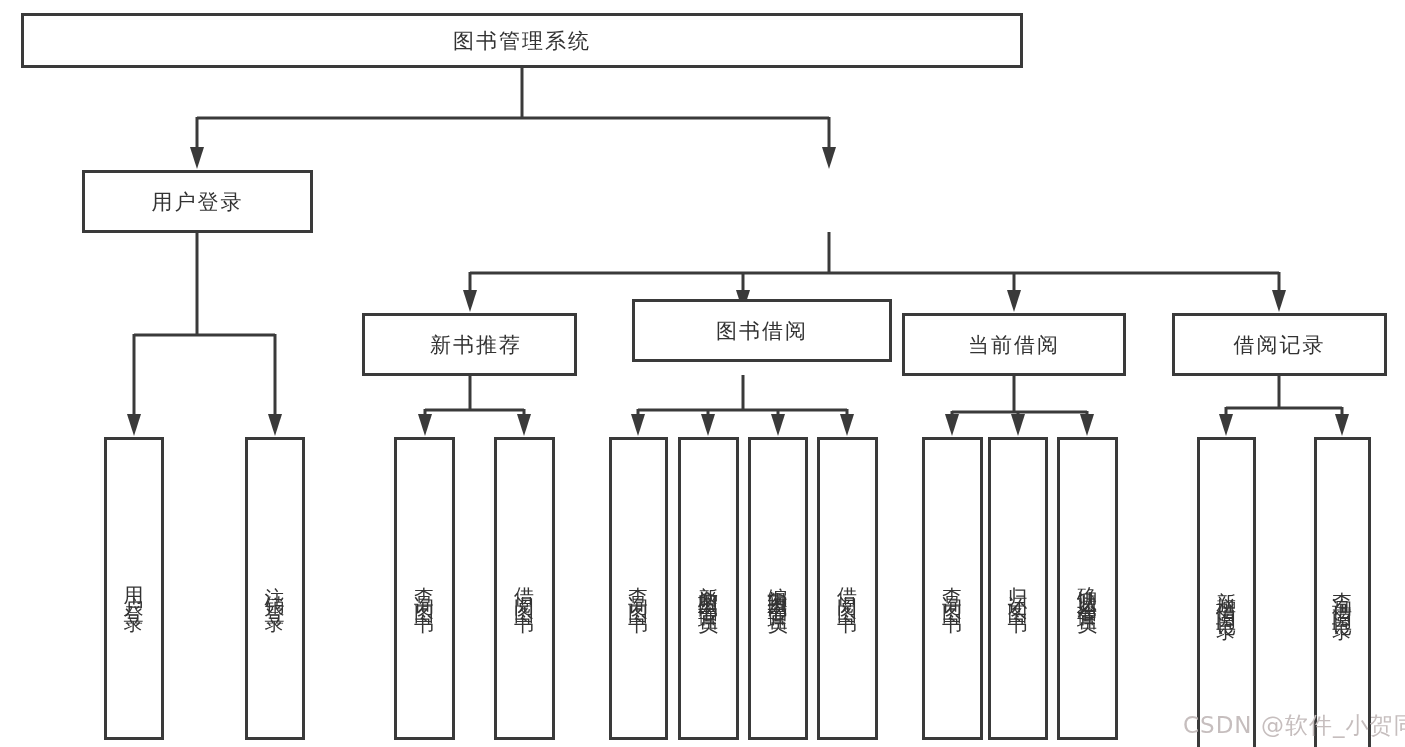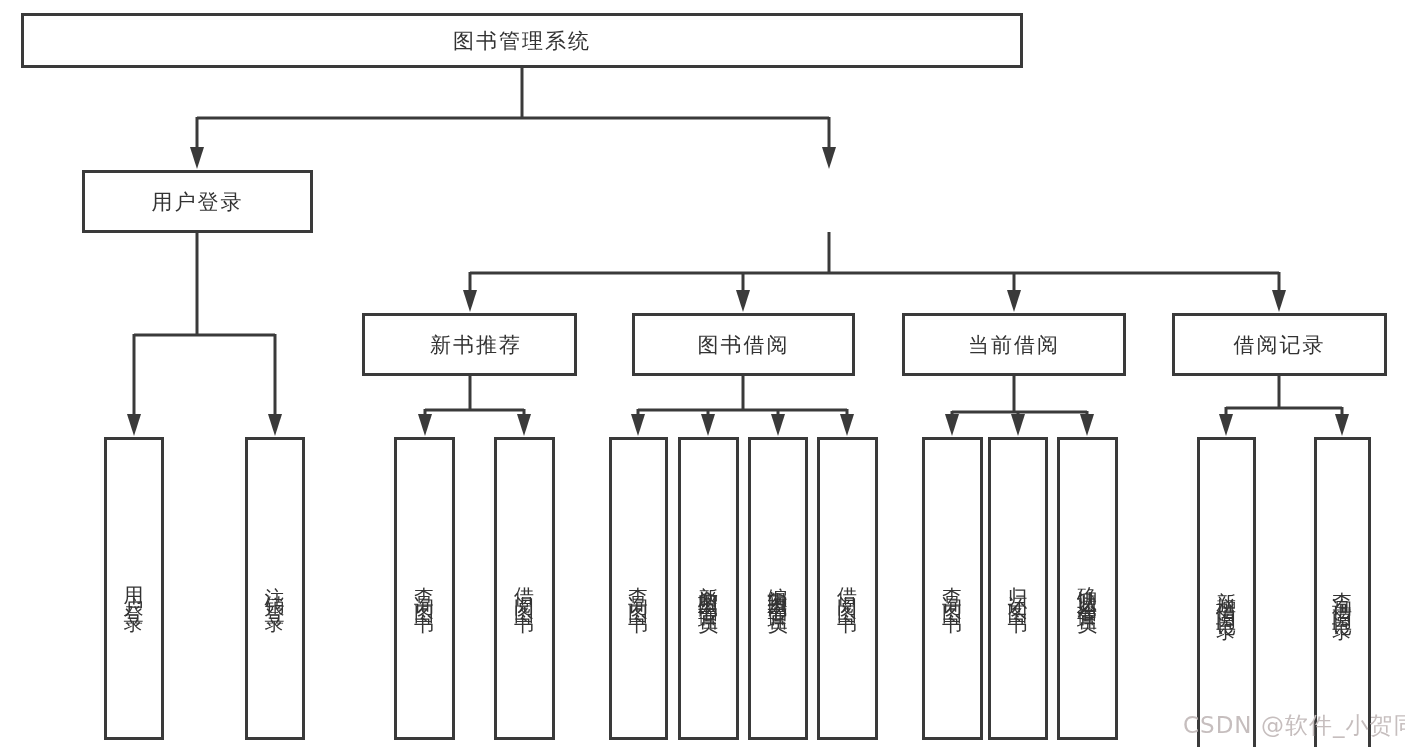--- a/index.html
+++ b/index.html
@@ -23,21 +23,21 @@
   }
   .h{font-size:21px;letter-spacing:2px;white-space:nowrap;}
   .leaf{
     writing-mode:vertical-rl;text-orientation:mixed;
     font-size:20px;letter-spacing:9px;line-height:1;
   }
   #root{left:21px;top:13px;width:1002px;height:55px;}
   #l1a{left:82px;top:170px;width:231px;height:63px;}
   #l1b{left:712px;top:170px;width:235px;height:63px;}
   #l2a{left:362px;top:313px;width:215px;height:63px;padding-left:13px;}
-  #l2b{left:632px;top:313px;width:223px;height:63px;}
+  #l2b{left:632px;top:299px;width:260px;height:63px;}
   #l2c{left:902px;top:313px;width:224px;height:63px;}
   #l2d{left:1172px;top:313px;width:215px;height:63px;}
   .leaf{top:437px;height:303px;}
   #f1{left:104px;width:60px;}
   #f2{left:245px;width:60px;}
   #f3{left:394px;width:61px;}
   #f4{left:494px;width:61px;}
   #f5{left:609px;width:59px;}
   #f6{left:678px;width:61px;letter-spacing:4px;}
   #f7{left:748px;width:60px;letter-spacing:4px;}

